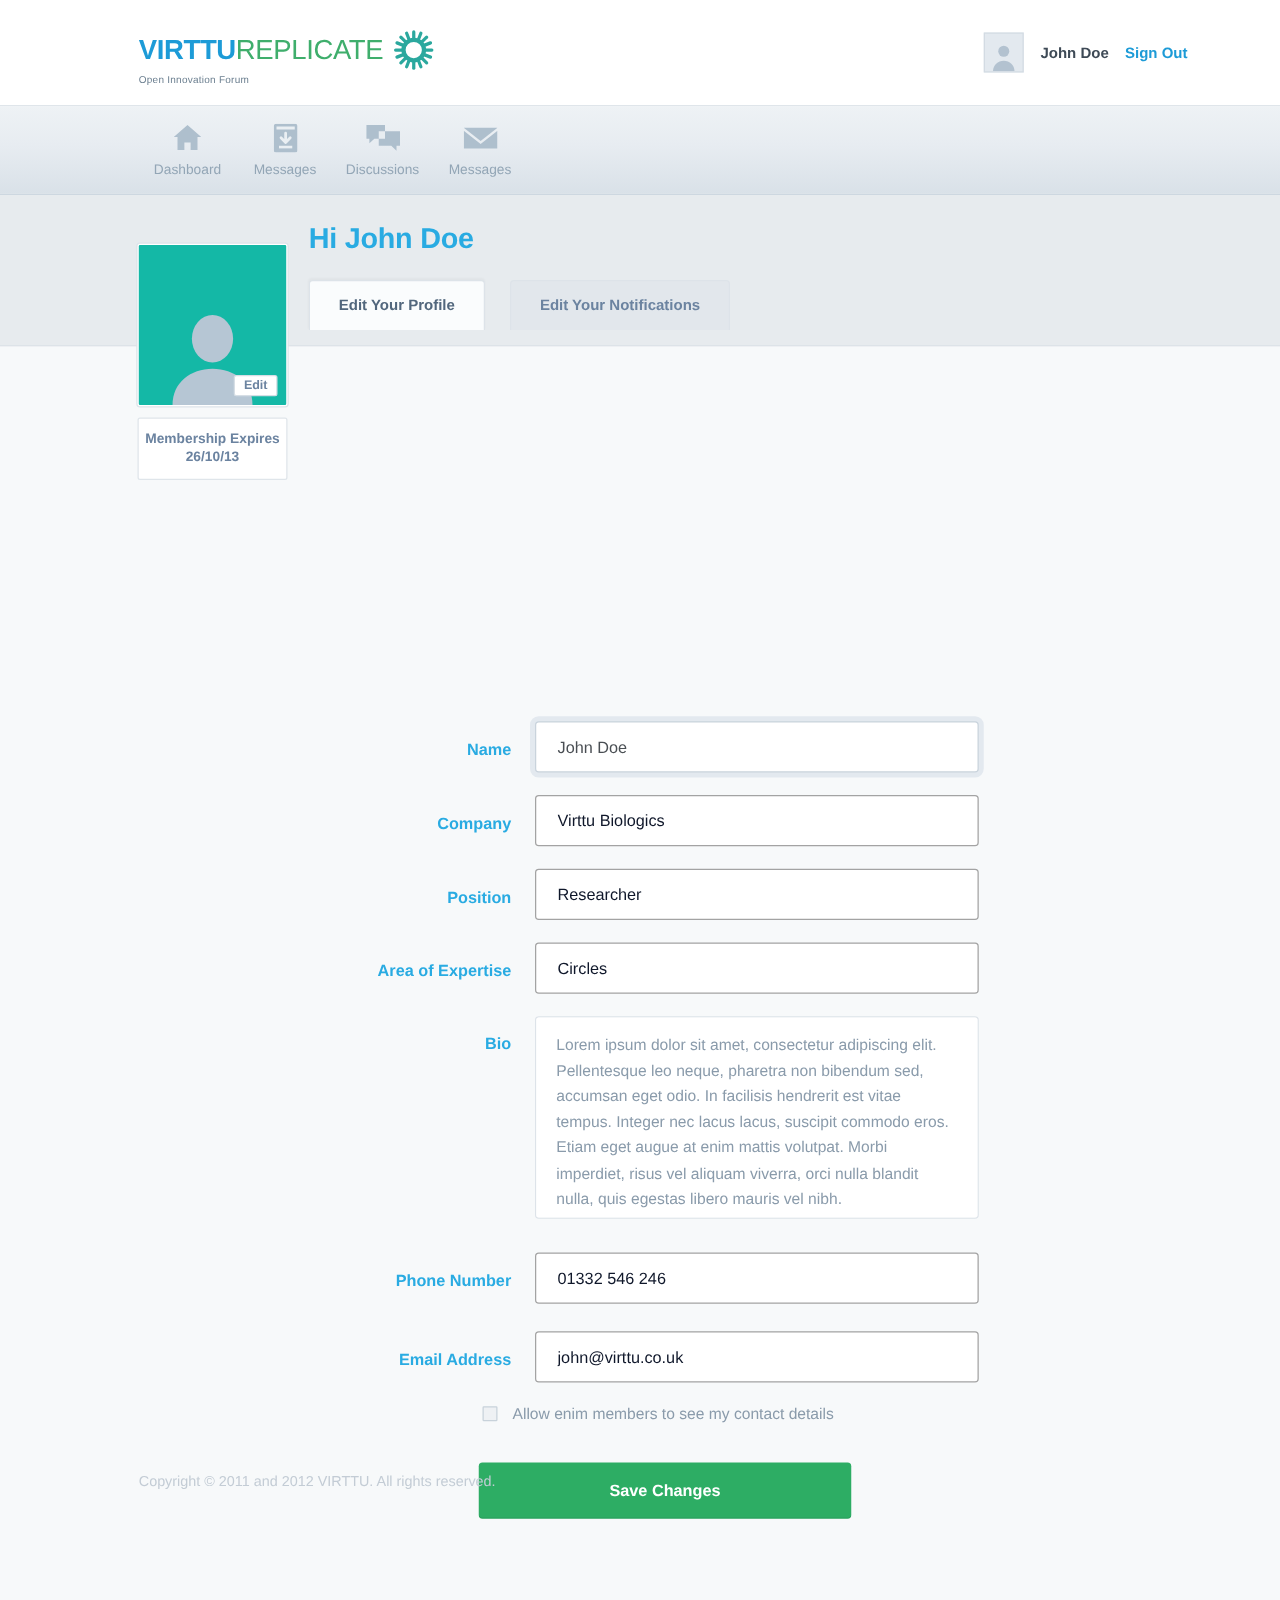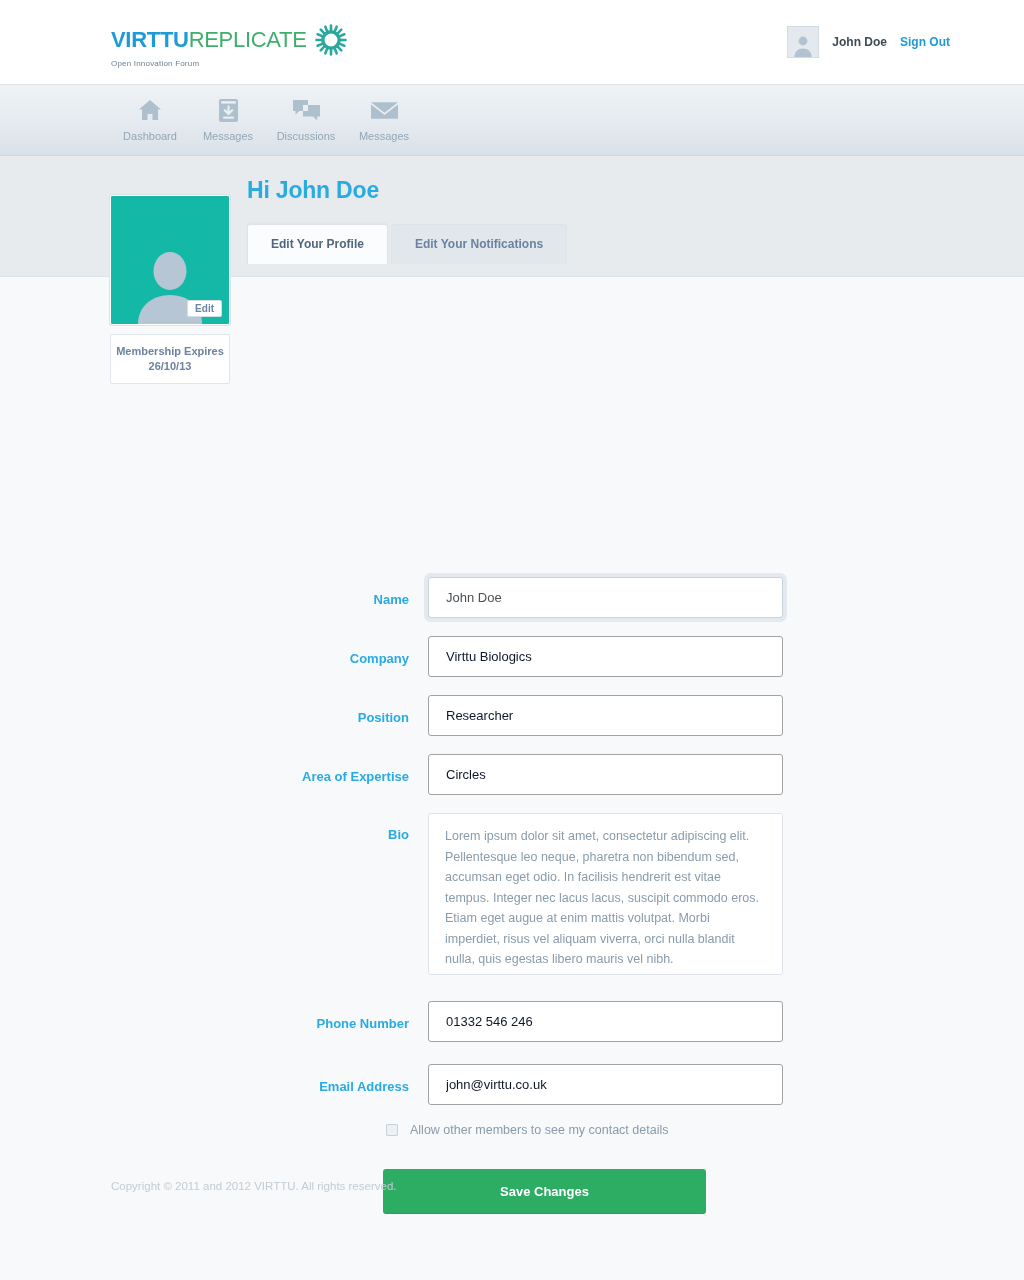--- a/index.html
+++ b/index.html
@@ -97,21 +97,21 @@
   .membership-line {
     font-size: 11px; font-weight: bold; color: #6b83a0; line-height: 1.35;
   }
 
   
   .main-col { position: absolute; left: 247px; top: -100px; width: 700px; }
   .greeting {
     font-size: 23px; font-weight: bold; color: #29ABE2; letter-spacing: -.2px;
   }
 
-  .tabs { display: flex; margin-top: 20px; }
+  .tabs { display: flex; margin-top: 20px; gap: 17px; }
   .tab {
     font-size: 12px; font-weight: bold; color: #6b83a0;
     padding: 12px 23px 13px 23px; cursor: pointer;
     border: 1px solid #dde3e9; border-bottom: none;
     border-radius: 3px 3px 0 0;
     background: #e2e7ec;
     position: relative;
   }
   .tab.active {
     background: #fafcfd;
@@ -157,21 +157,21 @@
   }
   .check-box {
     width: 12px; height: 12px; background: #eef1f4;
     border: 1px solid #c8d2da; border-radius: 1px; cursor: pointer;
     flex: 0 0 auto;
   }
   .check-label { font-size: 12.5px; color: #8a9bab; margin-left: 12px; }
 
   .save-row { margin-left: 383px; margin-top: 30px; }
   .save-btn {
-    width: 323px; height: 45px;
+    width: 298px; height: 45px;
     background: #2DAD64; border: none; border-radius: 3px;
     color: #fff; font-size: 13px; font-weight: bold;
     cursor: pointer; font-family: "Liberation Sans", sans-serif;
     box-shadow: inset 0 -1px 0 rgba(0,0,0,.08);
   }
 
   
   .footer {
     position: absolute; left: 0; top: 1180px; width: 1024px;
   }
@@ -349,21 +349,21 @@
 
     <div class="form-row" style="margin-top:22px">
       <div class="form-label">Email Address</div>
       <div class="field-wrap">
         <input class="text-field" type="text" value="john@virttu.co.uk" style="">
       </div>
     </div>
 
     <div class="check-row">
       <span class="check-box"></span>
-      <span class="check-label">Allow other members to see my contact details</span>
+      <span class="check-label">Allow enim members to see my contact details</span>
     </div>
 
     <div class="save-row">
       <button class="save-btn">Save Changes</button>
     </div>
   </div>
 
 </div>
 
 <div class="footer">

